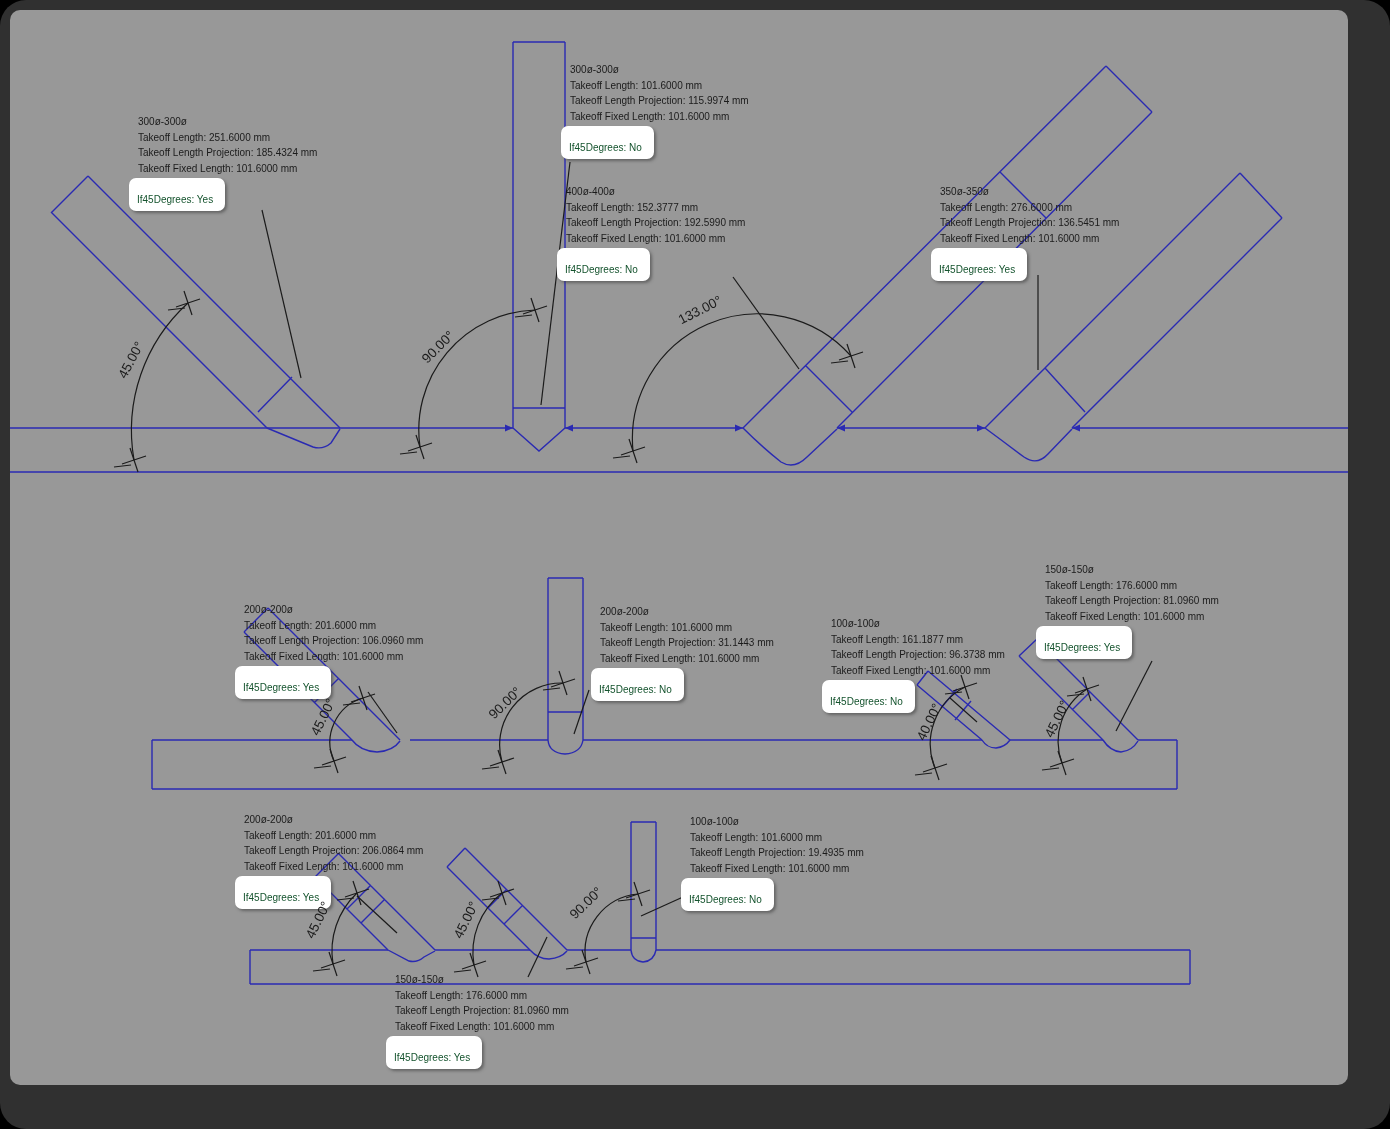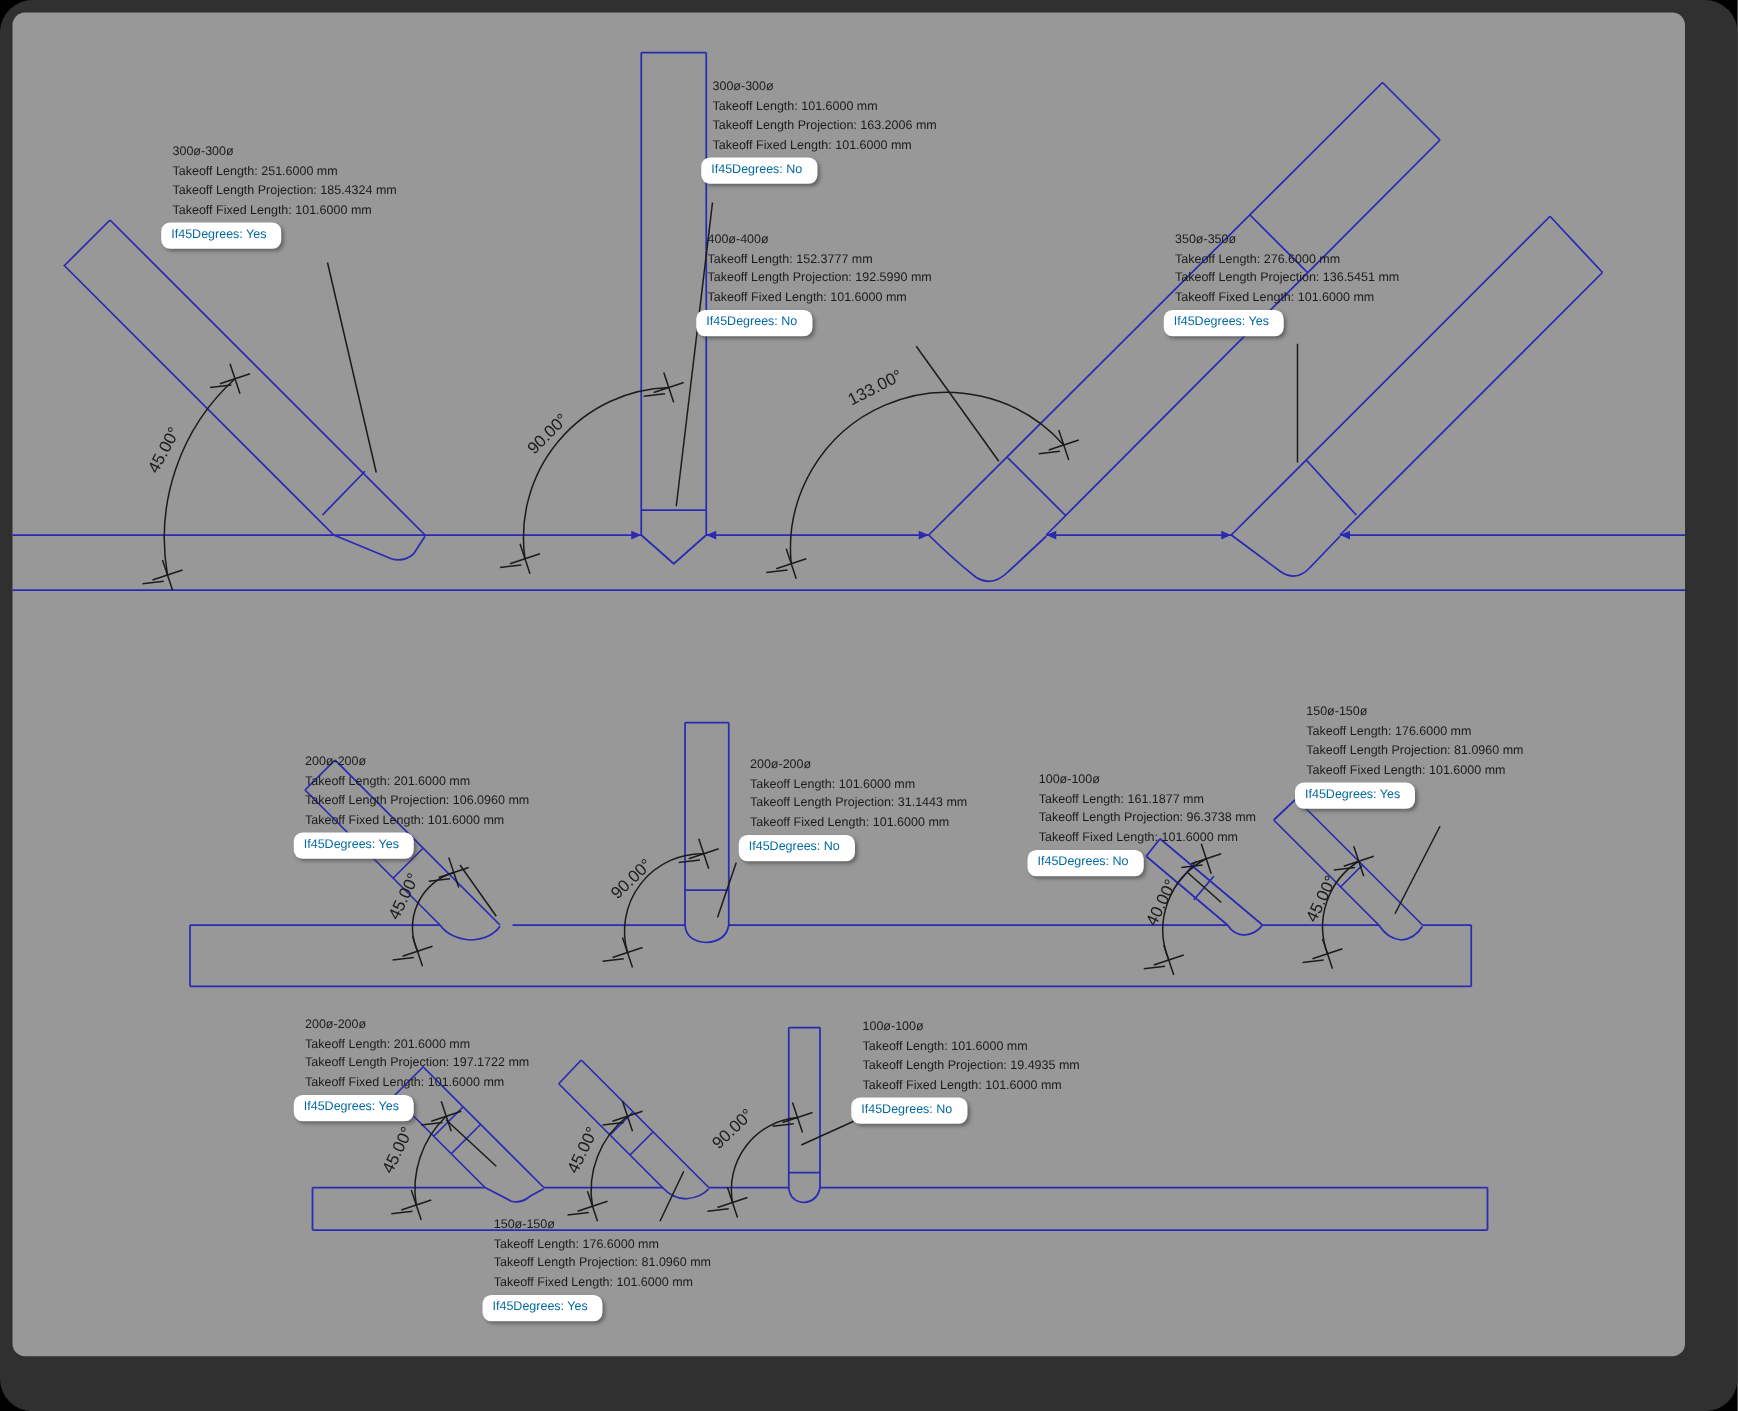--- a/index.html
+++ b/index.html
@@ -6,22 +6,22 @@
   body{
     width:1390px;height:1129px;position:relative;background:#000;
     font-family:"Liberation Sans", sans-serif;overflow:hidden;
   }
   .frame{position:absolute;inset:0;background:#303030;border-radius:26px;}
   .canvas{position:absolute;left:10px;top:10px;width:1338px;height:1075px;
     background:#989898;border-radius:10px;}
   svg.vector{position:absolute;left:0;top:0;}
   .ann{position:absolute;color:#1b1b1b;font-size:10px;line-height:15.6px;white-space:nowrap;}
   .ann div{white-space:nowrap;}
-  .flag{display:inline-block;background:#ffffff;color:#0369a1;border-radius:7px;
-    padding:2px 12px 3px 8px;margin:2px 0 0 -9px;
+  .flag{display:inline-block;background:#ffffff;color:#14532d;border-radius:7px;
+    padding:14px 12px 3px 8px;margin:2px 0 0 -9px;
     box-shadow:2px 2px 3px rgba(60,60,60,.55);}
   .angle{position:absolute;color:#1b1b1b;font-size:13.5px;white-space:nowrap;}
 </style>
 </head>
 <body>
 
 <div class="frame">
   <div class="canvas"></div>
 
   <svg class="vector" width="1390" height="1129" viewBox="0 0 1390 1129">
@@ -123,21 +123,21 @@
     <div>300ø-300ø</div>
     <div>Takeoff Length: 251.6000 mm</div>
     <div>Takeoff Length Projection: 185.4324 mm</div>
     <div>Takeoff Fixed Length: 101.6000 mm</div>
     <span class="flag">If45Degrees: Yes</span>
   </div>
 
   <div class="ann" style="left:570px;top:62px">
     <div>300ø-300ø</div>
     <div>Takeoff Length: 101.6000 mm</div>
-    <div>Takeoff Length Projection: 163.2006 mm</div>
+    <div>Takeoff Length Projection: 115.9974 mm</div>
     <div>Takeoff Fixed Length: 101.6000 mm</div>
     <span class="flag">If45Degrees: No</span>
   </div>
 
   <div class="ann" style="left:566px;top:184px">
     <div>400ø-400ø</div>
     <div>Takeoff Length: 152.3777 mm</div>
     <div>Takeoff Length Projection: 192.5990 mm</div>
     <div>Takeoff Fixed Length: 101.6000 mm</div>
     <span class="flag">If45Degrees: No</span>
@@ -179,21 +179,21 @@
     <div>150ø-150ø</div>
     <div>Takeoff Length: 176.6000 mm</div>
     <div>Takeoff Length Projection: 81.0960 mm</div>
     <div>Takeoff Fixed Length: 101.6000 mm</div>
     <span class="flag">If45Degrees: Yes</span>
   </div>
 
   <div class="ann" style="left:244px;top:812px">
     <div>200ø-200ø</div>
     <div>Takeoff Length: 201.6000 mm</div>
-    <div>Takeoff Length Projection: 197.1722 mm</div>
+    <div>Takeoff Length Projection: 206.0864 mm</div>
     <div>Takeoff Fixed Length: 101.6000 mm</div>
     <span class="flag">If45Degrees: Yes</span>
   </div>
 
   <div class="ann" style="left:690px;top:814px">
     <div>100ø-100ø</div>
     <div>Takeoff Length: 101.6000 mm</div>
     <div>Takeoff Length Projection: 19.4935 mm</div>
     <div>Takeoff Fixed Length: 101.6000 mm</div>
     <span class="flag">If45Degrees: No</span>

